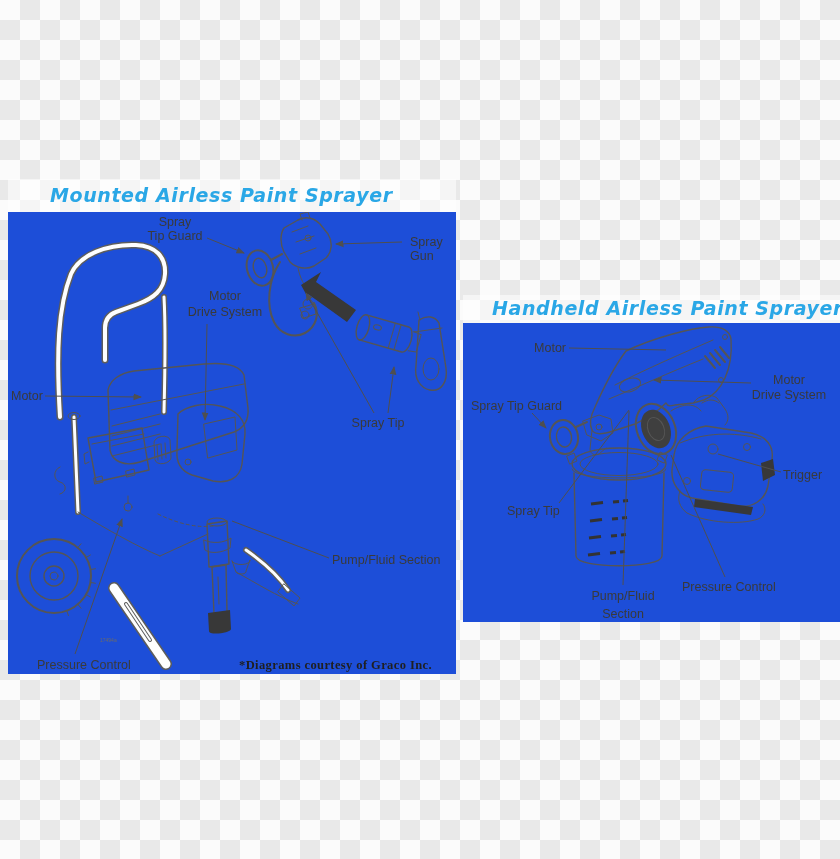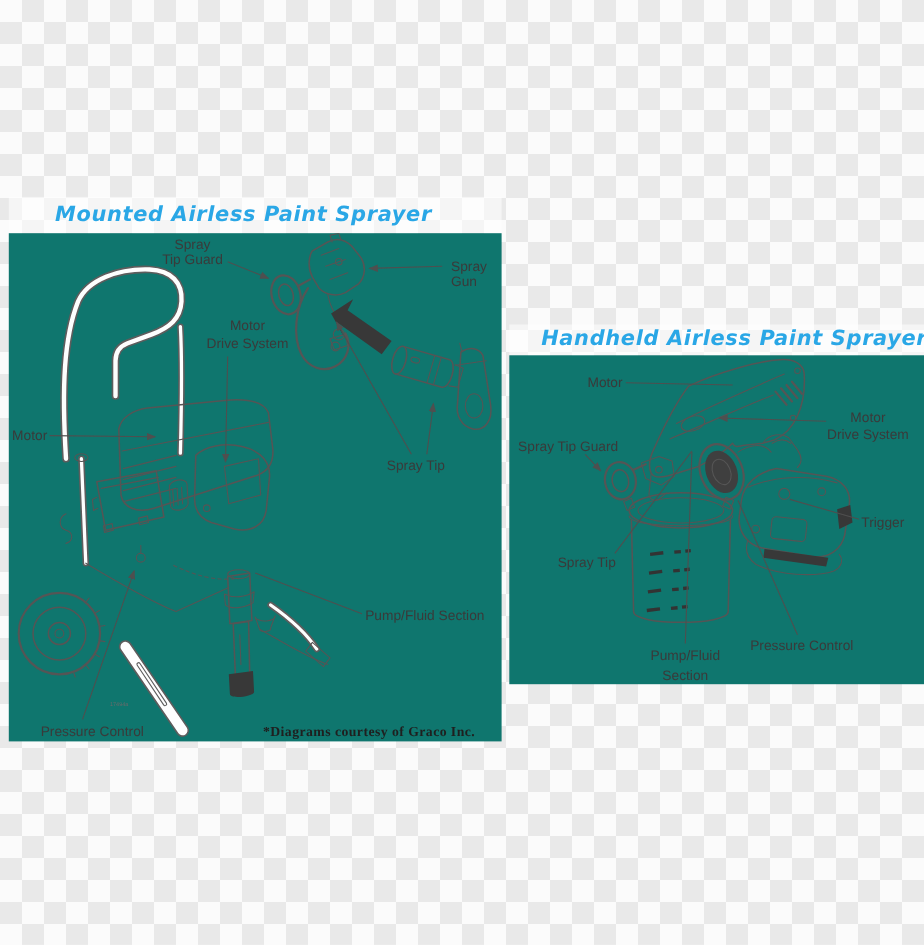--- a/index.html
+++ b/index.html
@@ -2,21 +2,21 @@
 <html><head>
 <meta charset="utf-8">
 <style>
   html,body{margin:0;padding:0;}
   body{
     width:840px;height:859px;position:relative;overflow:hidden;
     background:
       conic-gradient(#e9e9e9 0 90deg, #fbfbfb 90deg 180deg, #e9e9e9 180deg 270deg, #fbfbfb 270deg)
       top left / 40px 40px repeat;
   }
-  .panel{position:absolute;background:#0f766e;}
+  .panel{position:absolute;background:#1d4ed8;}
   #mounted-panel{left:8px;top:212px;width:448px;height:462px;}
   #handheld-panel{left:463px;top:323px;width:377px;height:299px;}
   .title-band{position:absolute;background:rgba(255,255,255,0.55);}
   #mounted-title-band{left:8px;top:179px;width:448px;height:33px;}
   #handheld-title-band{left:463px;top:295px;width:377px;height:28px;}
   .title{
     position:absolute;white-space:nowrap;
     font-family:"DejaVu Sans",sans-serif;font-style:italic;font-weight:bold;
     font-size:19px;letter-spacing:.6px;color:#2aa7e6;
   }

